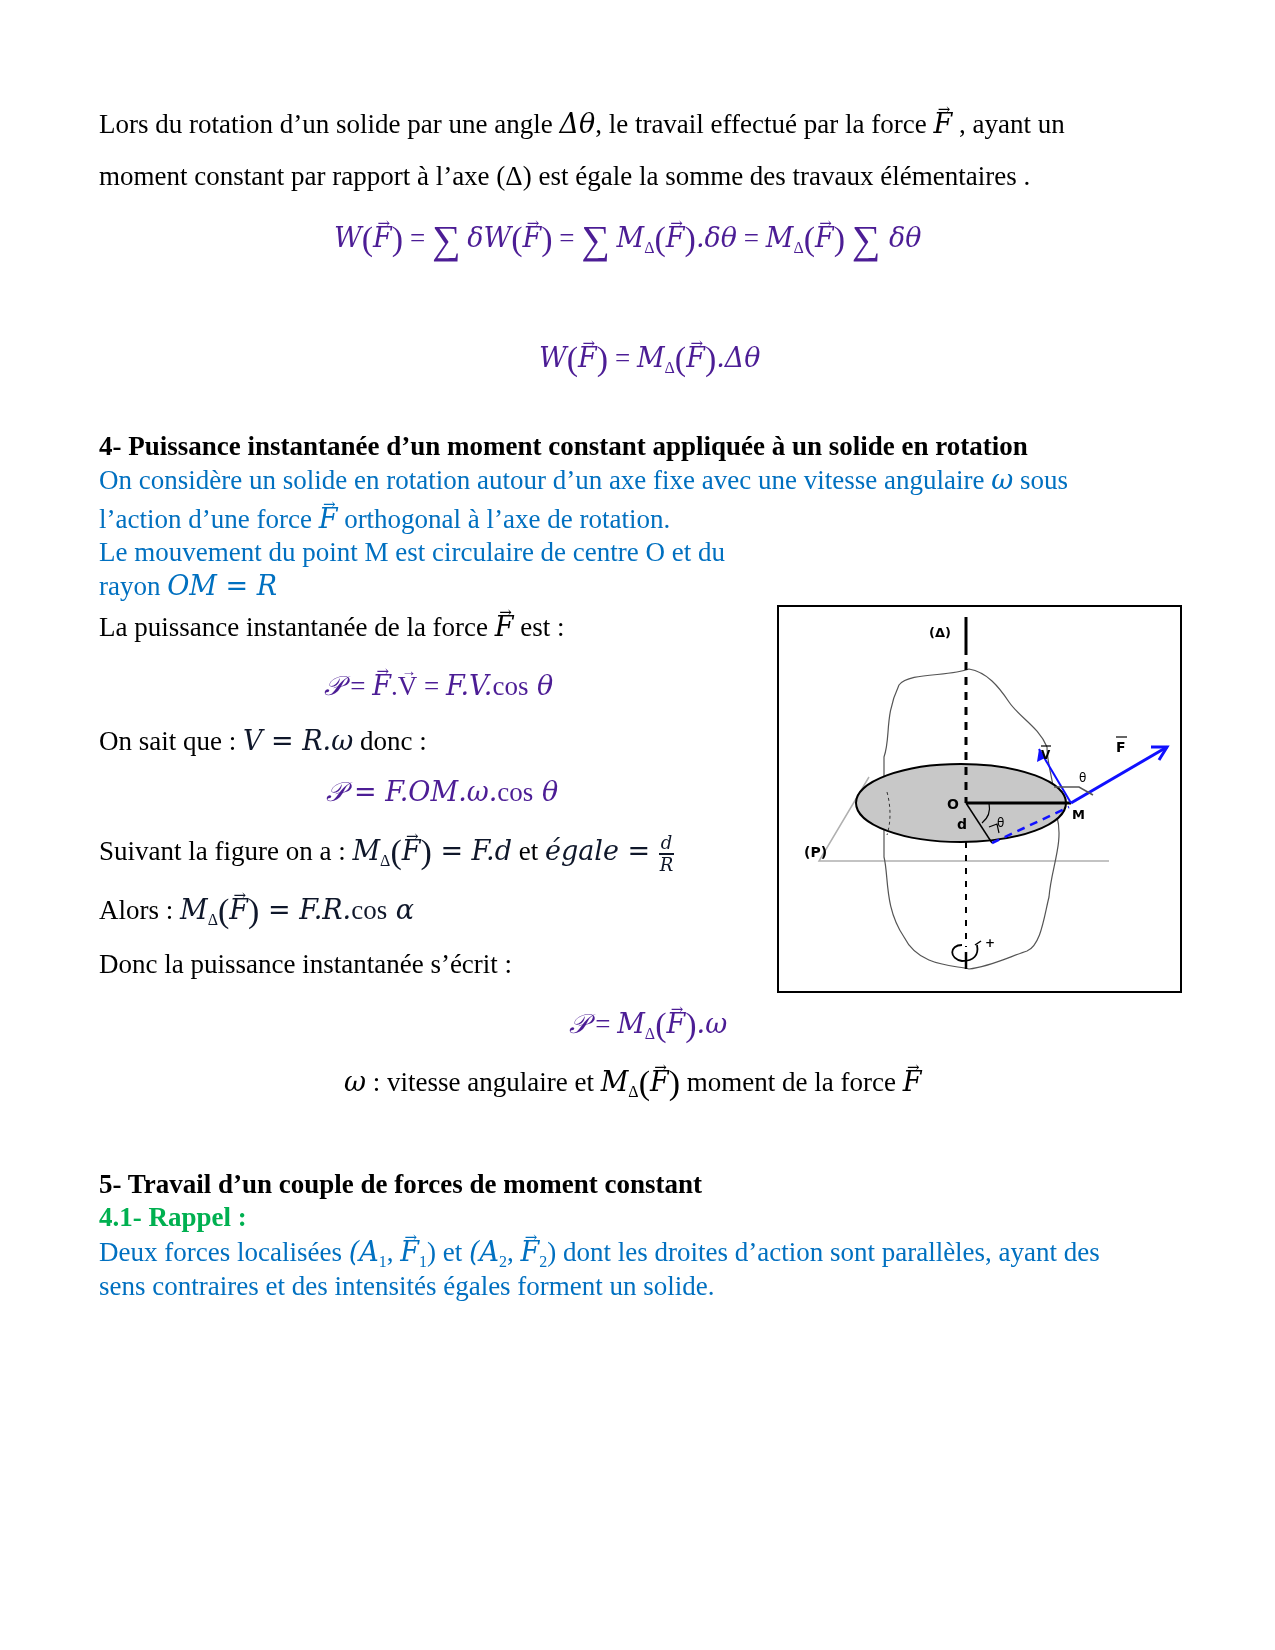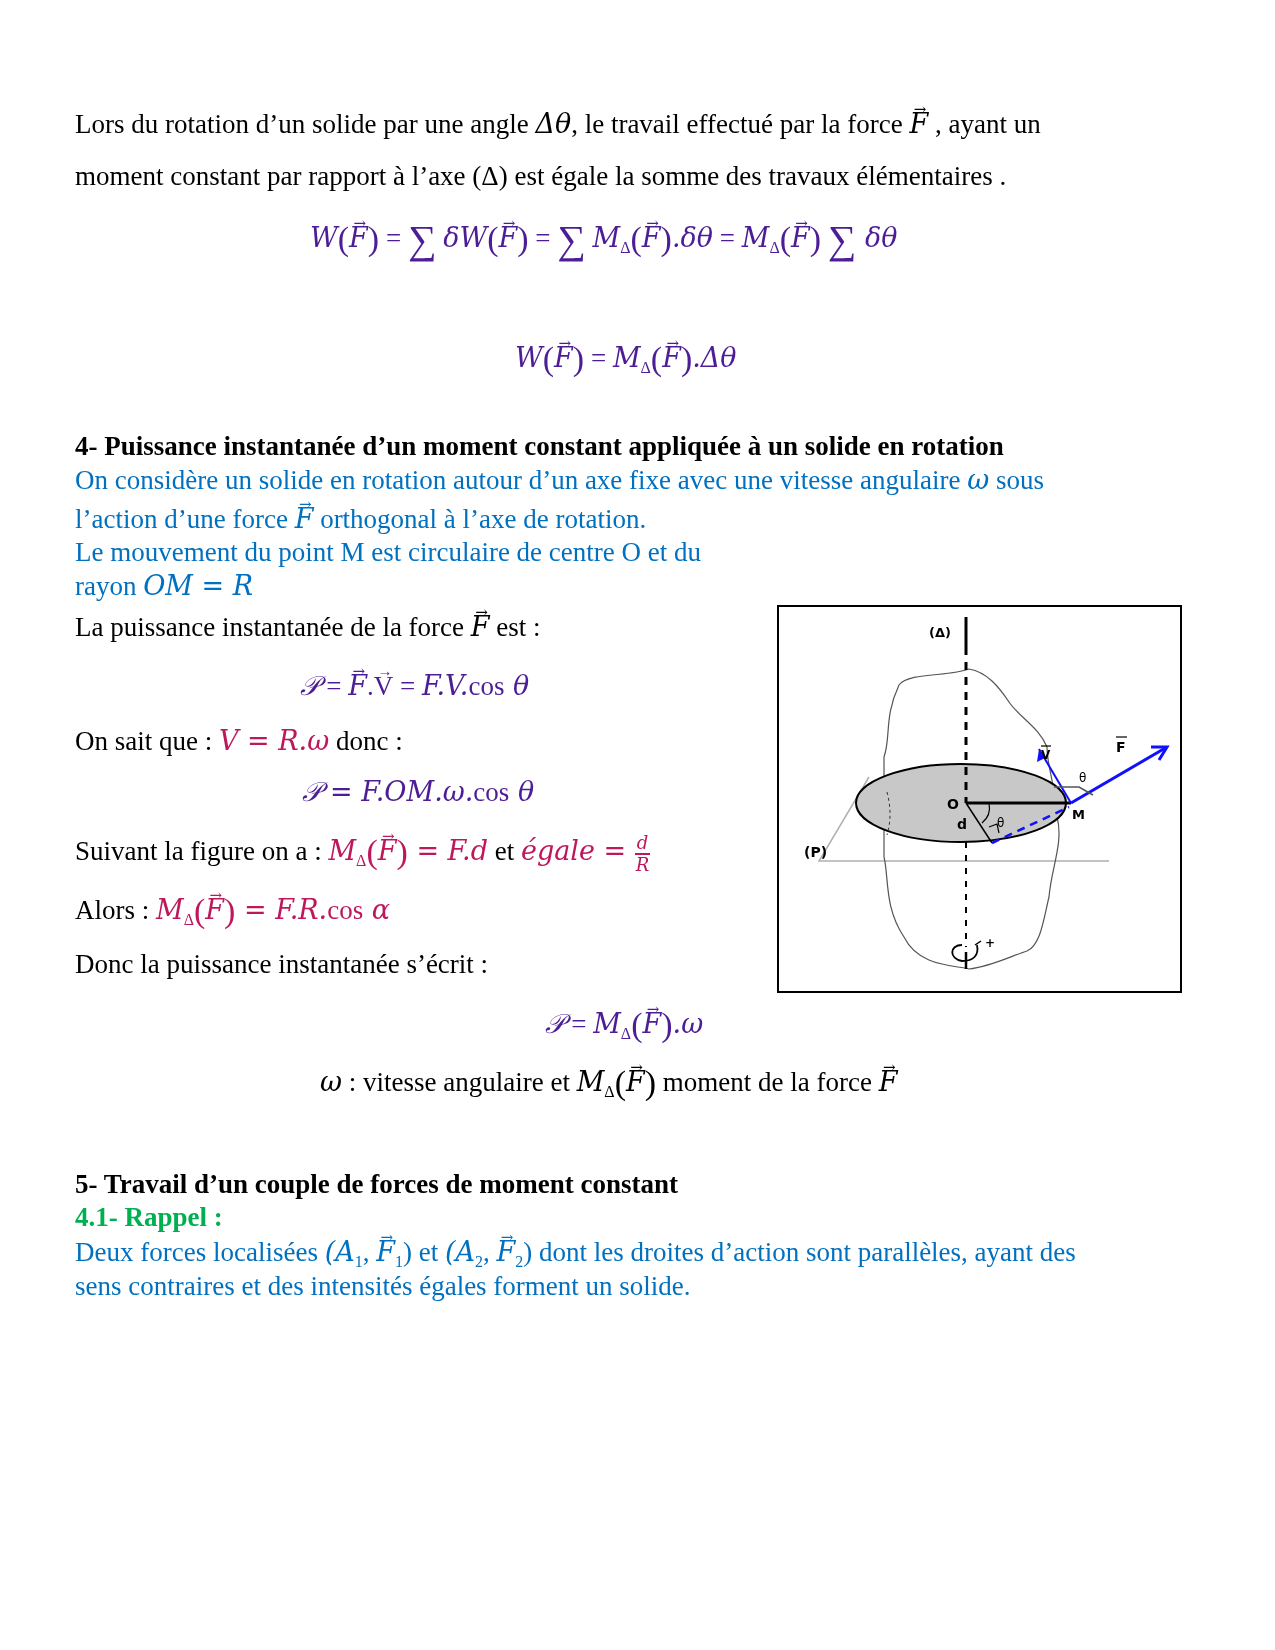--- a/index.html
+++ b/index.html
@@ -1,22 +1,22 @@
 <!DOCTYPE html>
 <html><head>
 <meta charset="utf-8">
 <style>
   html, body { margin:0; padding:0; background:#ffffff; }
   body { width:1275px; height:1650px; position:relative; overflow:hidden;
          font-family:"Liberation Serif", "DejaVu Serif", serif; color:#000; }
-  .line { position:absolute; white-space:nowrap; font-size:27px; line-height:32px; }
+  .line { position:absolute; white-space:nowrap; font-size:27px; line-height:32px;margin-left:24px; }
   .math { font-family:"DejaVu Serif", "Liberation Serif", serif; font-style:italic; }
   .up { font-style:normal; }
   .red { color:#4c1d95; }
-  .mblue { color:#be185d; }
+  .mblue { color:#0f172a; }
   .tblue { color:#0070C0; }
   .h-cyan { color:#000000; font-weight:bold; }
   .h-green { color:#00B050; font-weight:bold; }
   .eq { font-size:27px; }
   .vec { position:relative; display:inline-block; }
   .vec::before { content:"\2192"; position:absolute; left:50%; transform:translateX(-40%); top:-15px; font-size:15px; font-style:normal; }
   .sub { font-size:16px; vertical-align:-6px; font-style:normal; }
   .big-sum { font-size:40px; font-style:normal; vertical-align:-6px; line-height:20px; }
   .paren { font-size:34px; font-style:normal; vertical-align:-3px; line-height:20px; }
   .frac { display:inline-block; vertical-align:middle; text-align:center; font-size:18px; line-height:20px; }

